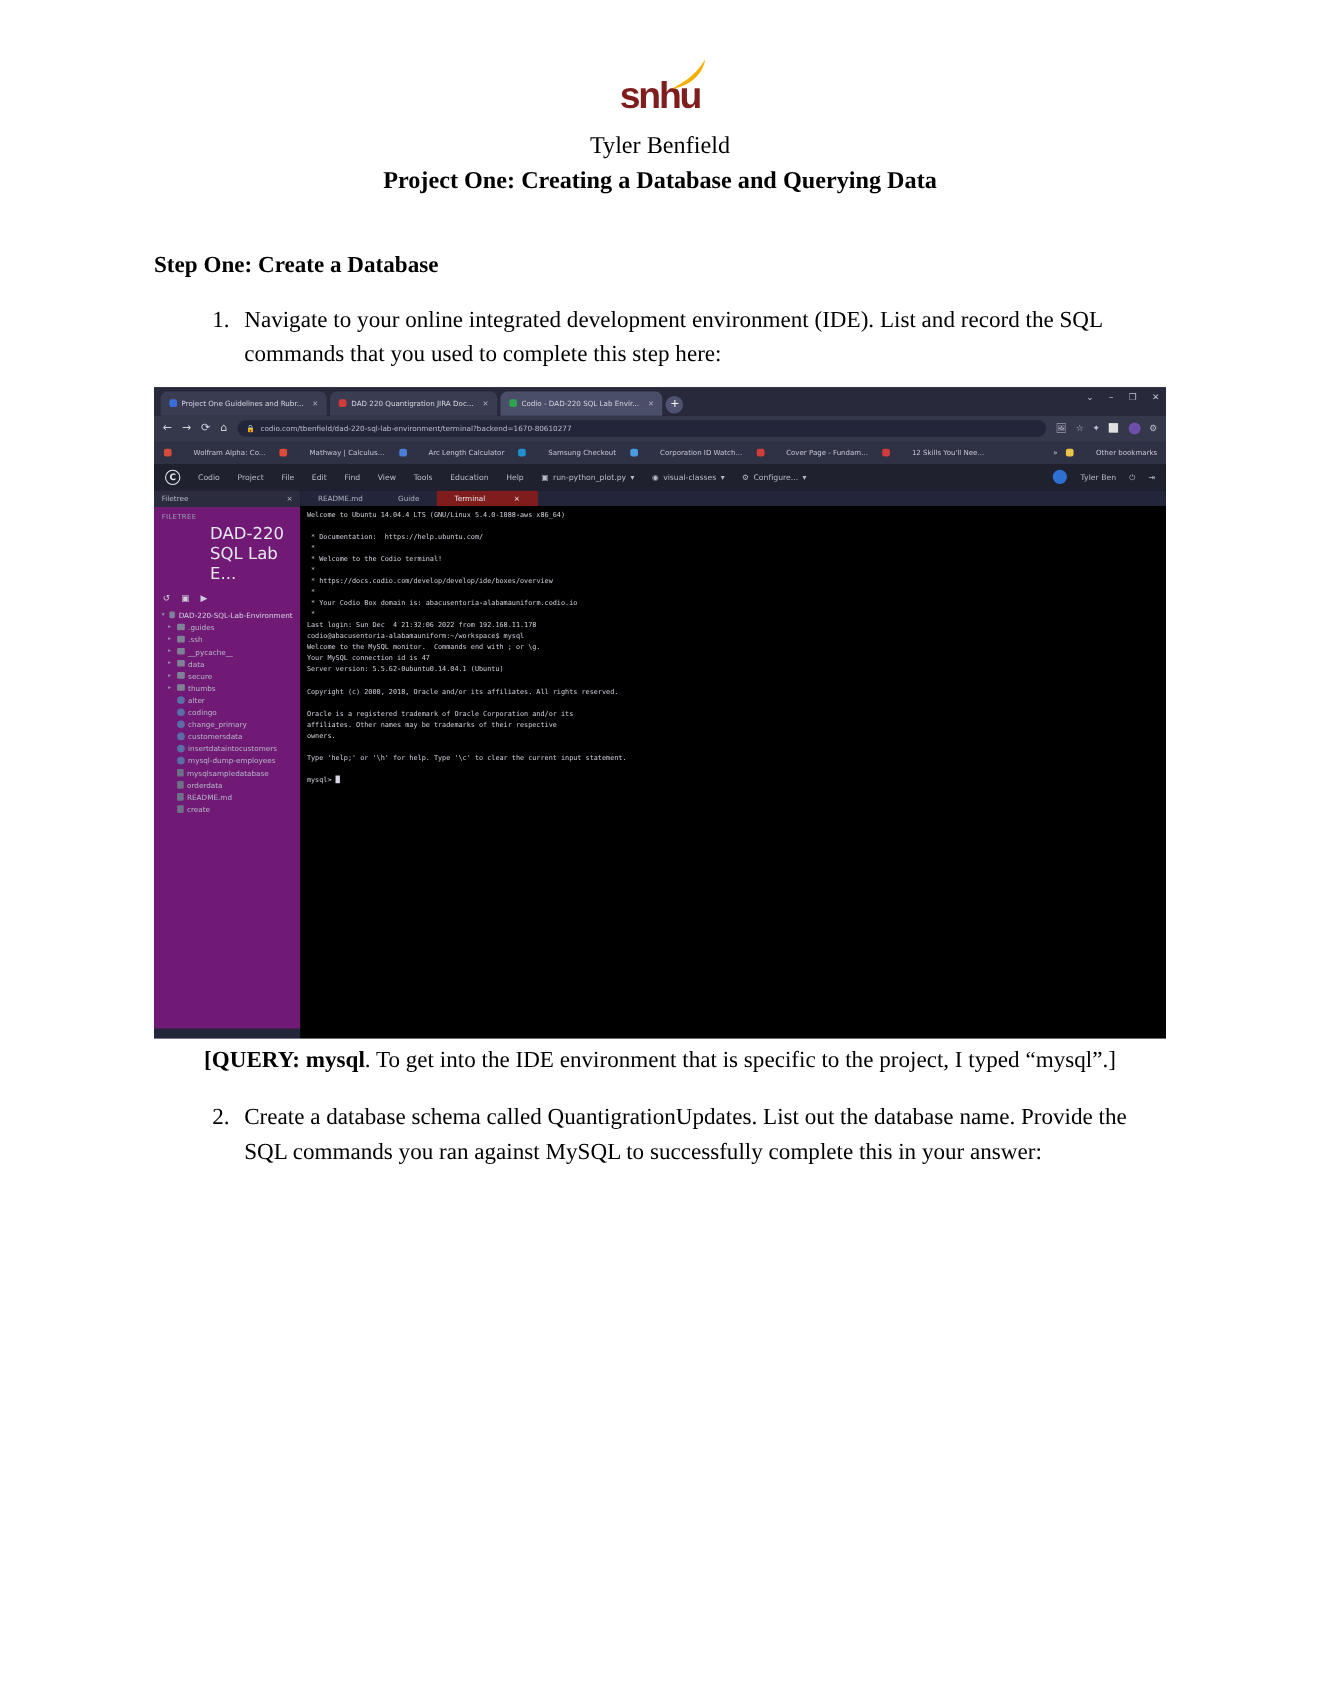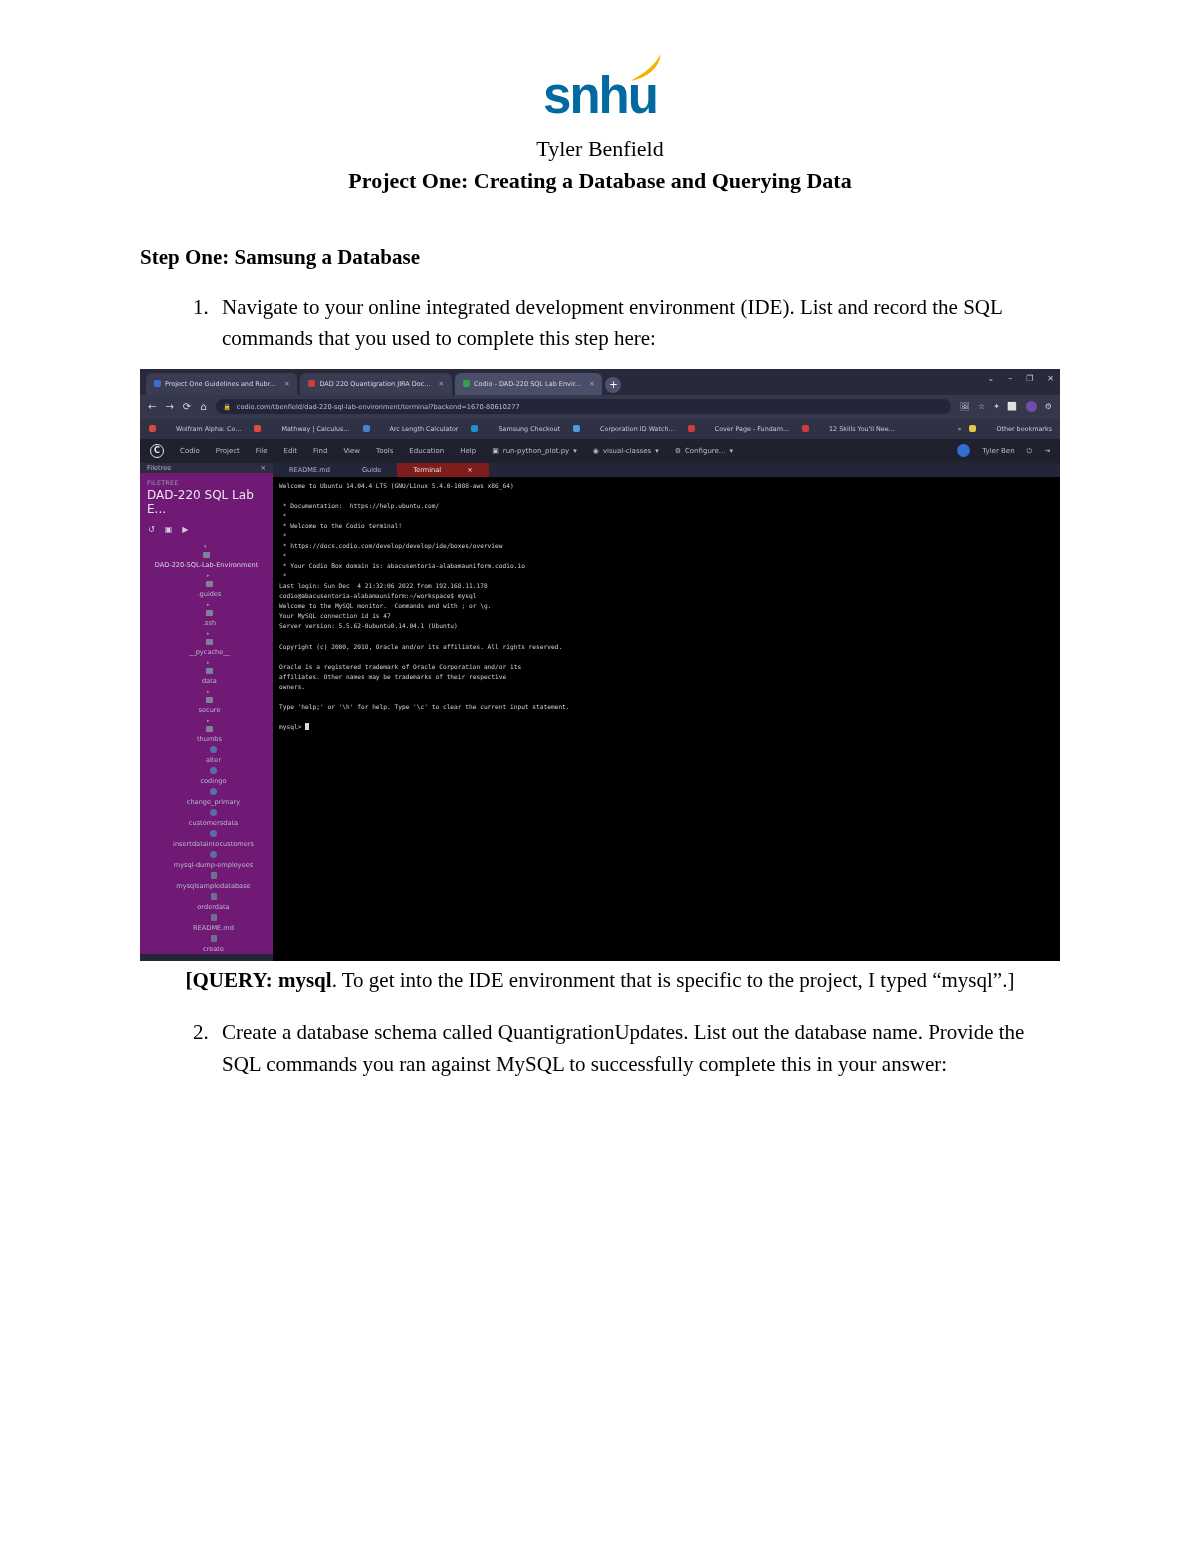--- a/index.html
+++ b/index.html
@@ -13,23 +13,23 @@
   }
   .page { padding:40px 140px 0 140px; }
 
   
   .logo-wrap { text-align:center; margin-top:30px; }
   .logo {
     display:inline-block;
     position:relative;
     font-family:"Liberation Sans", sans-serif;
     font-weight:bold;
-    font-size:51px;
+    font-size:34px;
     letter-spacing:-2px;
-    color:#0369a1;
+    color:#7f1d1d;
     line-height:1;
   }
   .logo .flame {
     position:absolute;
     right:-6px; top:-17px;
     width:34px; height:30px;
   }
   .title-block { text-align:center; margin-top:12px; }
   .title-block div { font-size:22px; line-height:1.45; }
   .title-block .t3 { font-weight:bold; }
@@ -152,26 +152,26 @@
   .sidebar {
     width:133px; background:#701a75; flex:0 0 auto;
     display:flex; flex-direction:column;
     font-size:6.6px; color:#b7b9c8;
   }
   .sb-head {
     height:15px; display:flex; align-items:center; justify-content:space-between;
     padding:0 7px; background:#2b2d3f; font-size:6.6px;
   }
   .sb-sub { padding:6px 7px 0 7px; font-size:6.3px; color:#9a9cae; letter-spacing:.3px; }
-  .sb-title { padding:2px 3px 6px 7px; font-size:12px; color:#e7e8f0; }
+  .sb-title { padding:2px 3px 6px 7px; font-size:15px; color:#e7e8f0;margin-left:44px; }
   .sb-tools { display:flex; gap:10px; padding:3px 8px 7px 8px; font-size:8px; color:#cfd0dc; }
   .tree { padding:0 4px; }
   .tr {
-    display:flex; align-items:center; gap:3px;
-    padding:1.5px 3px; white-space:nowrap; overflow:hidden;flex-direction:column;
+    display:flex; gap:3px;
+    padding:1.5px 3px; white-space:nowrap; overflow:hidden;
   }
   .tr .caret { font-size:5px; color:#9a9cae; width:5px; }
   .tr .fold { width:7px;height:6px;background:#7f8296;border-radius:1px; }
   .tr .file { width:6px;height:7px;background:#6e7187;border-radius:1px; }
   .tr .db { width:7px;height:7px;border-radius:50%;background:#5a6ea5; }
   .tr.root { color:#d6d7e2; }
   .sb-bottom { margin-top:auto; height:9px; background:#23253a; }
 
   .editor { flex:1; background:#10111c; display:flex; flex-direction:column; }
   .ed-tabs {
@@ -202,21 +202,21 @@
         <path d="M2 28 C10 22 22 18 32 1 C30 14 20 24 2 28 Z" fill="#f8b000"></path>
       </svg>
     </span>
   </div>
 
   <div class="title-block">
     <div class="t1">Tyler Benfield</div>
     <div class="t3">Project One: Creating a Database and Querying Data</div>
   </div>
 
-  <h2 class="step">Step One: Samsung a Database</h2>
+  <h2 class="step">Step One: Create a Database</h2>
 
   <ol class="qlist">
     <li>Navigate to your online integrated development environment (IDE).  List and record the SQL commands that you used to complete this step here:</li>
   </ol>
 
   <div class="shot">
 
     <div class="chrome-tabs">
       <div class="tab">
         <span class="fav" style="background:#3b6fd8"></span>

